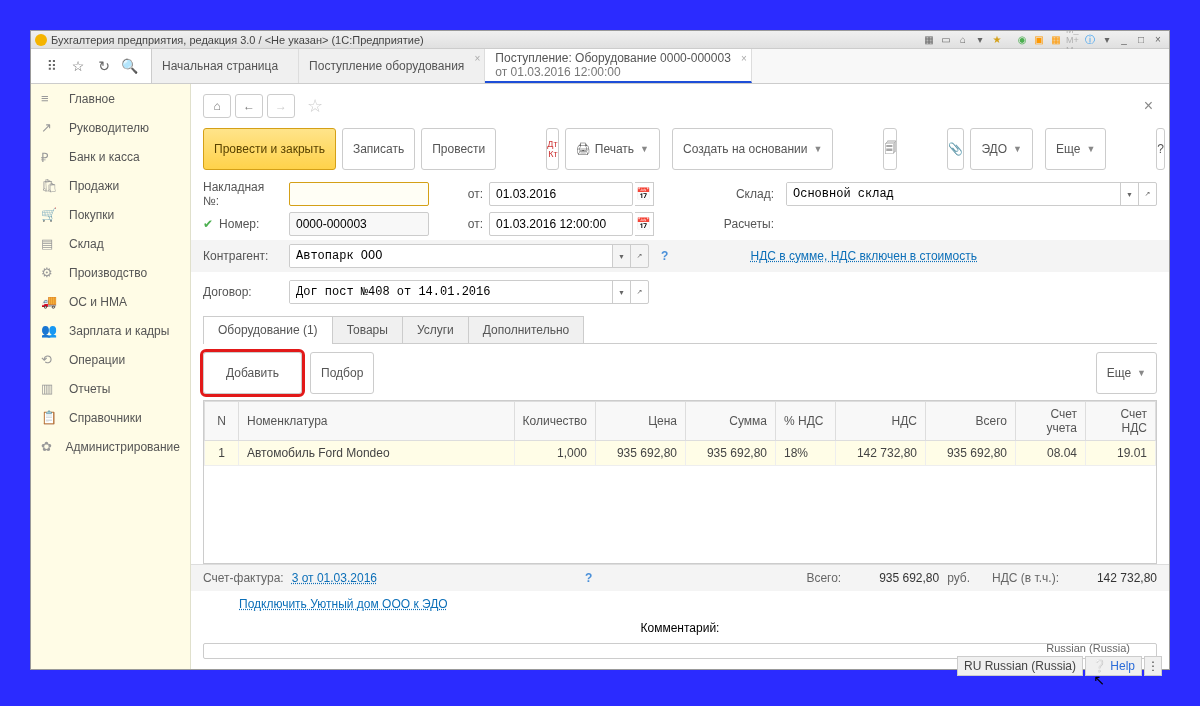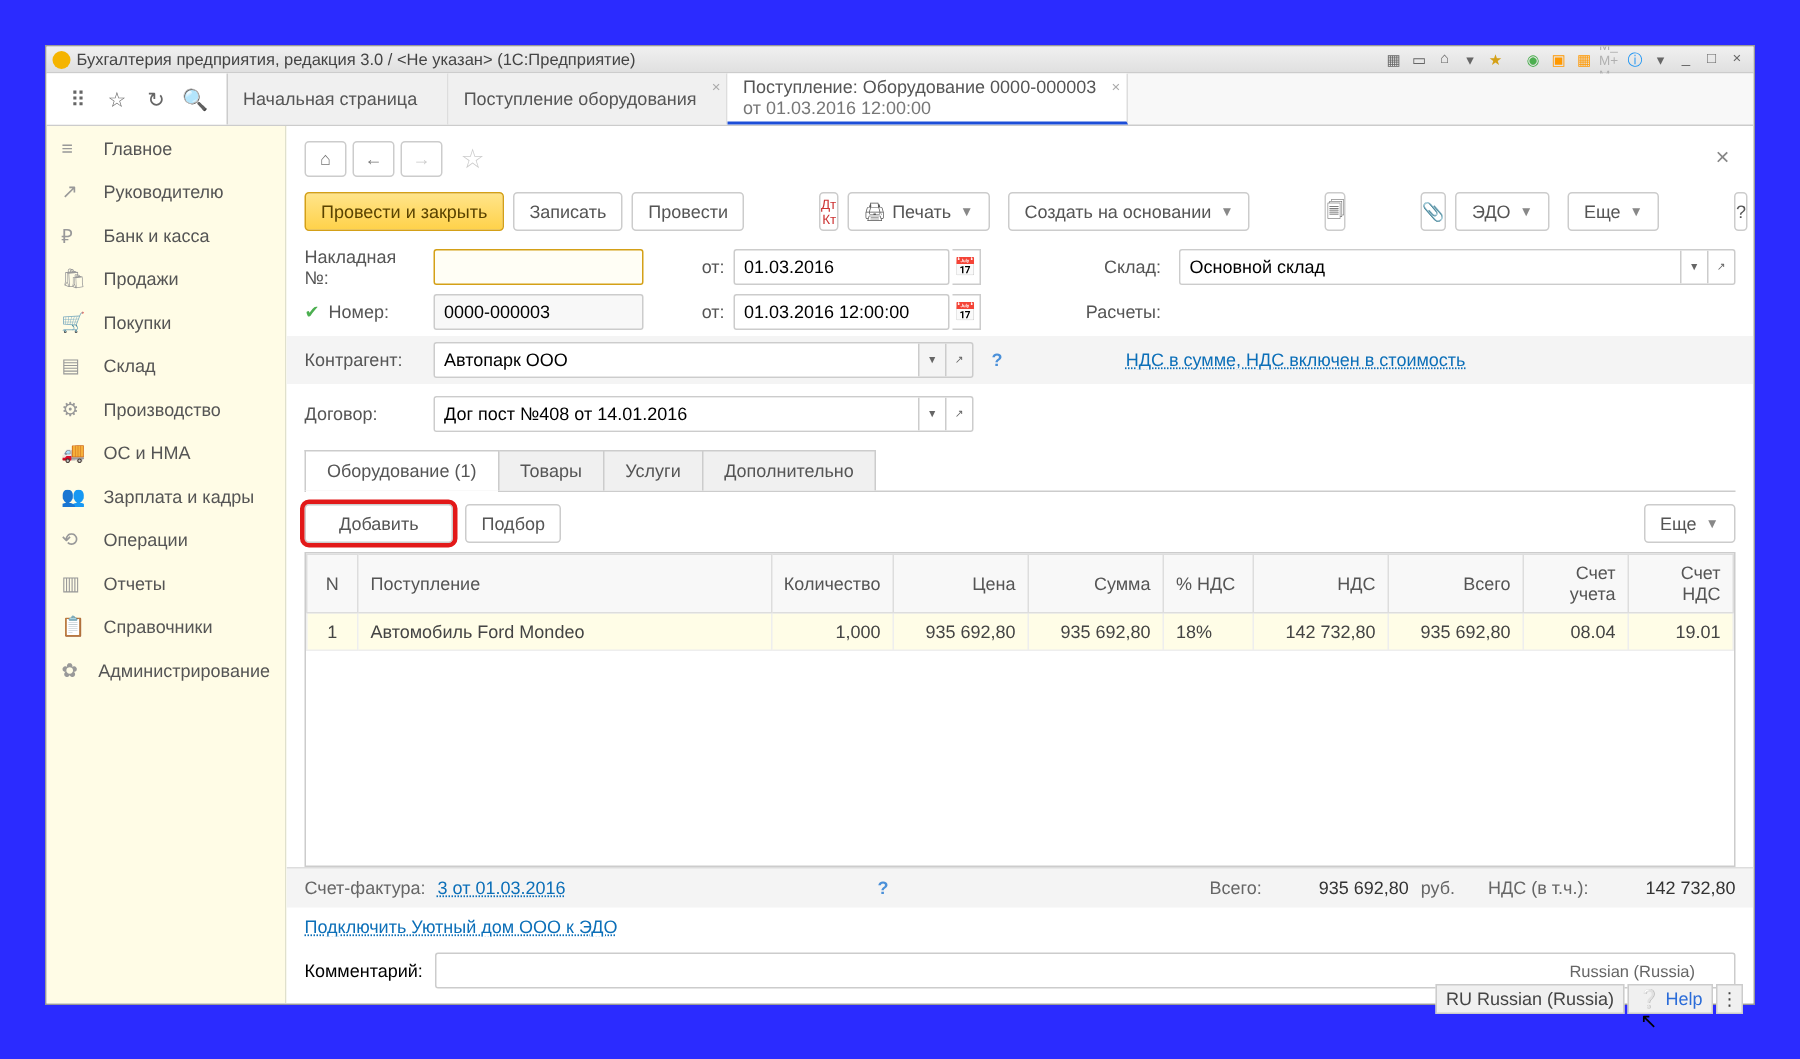--- a/index.html
+++ b/index.html
@@ -26,32 +26,32 @@
 .sidebar-item { display: flex; align-items: center; height: 29px; padding: 0 10px; cursor: pointer; color: #555; }
 .sidebar-item .si-ico { width: 18px; font-size: 13px; color: #999; margin-right: 10px; }
 .main { flex: 1; display: flex; flex-direction: column; background: #fff; overflow: hidden; padding: 0; }
 .main-head { display: flex; align-items: center; padding: 10px 12px 8px 12px; }
 .nav-btn { width: 28px; height: 24px; border: 1px solid #ccc; border-radius: 3px; background: #fff; display: inline-flex; align-items: center; justify-content: center; margin-right: 4px; color: #777; cursor: pointer; }
 .star { font-size: 18px; color: #ccc; margin: 0 8px; }
 .page-title { font-size: 18px; font-weight: normal; color: #333; }
 .page-close { margin-left: auto; font-size: 16px; color: #888; cursor: pointer; padding: 0 4px; }
 
 .toolbar { display: flex; align-items: center; padding: 2px 12px 8px 12px; gap: 6px; }
-.btn { height: 26px; border: 1px solid #ccc; border-radius: 3px; background: #fff; padding: 0 10px; display: inline-flex; align-items: center; cursor: pointer; color: #555; white-space: nowrap; text-align: right; }
+.btn { height: 42px; border: 1px solid #ccc; border-radius: 3px; background: #fff; padding: 0 10px; display: inline-flex; align-items: center; cursor: pointer; color: #555; white-space: nowrap; text-align: right; }
 .btn.primary { background: linear-gradient(#ffe48a,#ffd24a); border-color: #d4a017; color: #5a4300; }
 .btn.icon-only { padding: 0; width: 28px; justify-content: center; margin-left: 44px; }
 .btn .caret { margin-left: 6px; font-size: 9px; color: #888; }
 
 .form-grid { padding: 2px 12px; display: grid; grid-template-columns: 80px 140px 48px 165px 120px 1fr; gap: 4px 6px; align-items: center; margin-bottom: 2px; }
 .form-label { color: #555; text-align: left; }
 .text-input { height: 24px; border: 1px solid #ccc; border-radius: 2px; padding: 0 6px; background: #fff; width: 100%; }
 .date-holder { display: flex; align-items: center; gap: 2px; }
 .date-holder .date-btn { width: 22px; height: 24px; border: 1px solid #ccc; border-left: none; display: flex; align-items: center; justify-content: center; color: #888; cursor: pointer; }
 .combo-holder { display: flex; height: 24px; border: 1px solid #ccc; border-radius: 2px; overflow: hidden; }
-.combo-holder .combo-inp { flex: 1; border: none; padding: 0 6px; }
+.combo-holder .combo-inp { flex: 1; border: none; padding: 0 6px; font-family: Liberation Mono, monospace; }
 .combo-holder .combo-btn { width: 18px; border-left: 1px solid #ccc; display: flex; align-items: center; justify-content: center; font-size: 7px; color: #666; cursor: pointer; }
 .link { color: #0c6fb8; text-decoration: underline dotted; cursor: pointer; }
 .help-ico { color: #4a90d9; font-weight: bold; cursor: pointer; margin-left: 6px; }
 
 .form-row2 { padding: 2px 12px; display: flex; align-items: center; gap: 6px; margin-bottom: 6px; }
 .form-row2 .w-label { width: 80px; color: #555; }
 .form-row2 .w-combo { width: 360px; }
 .gray-bg { background: #f4f4f4; padding: 4px 0; }
 
 .tabs2 { display: flex; border-bottom: 1px solid #ccc; margin: 4px 12px 0 12px; }
@@ -69,22 +69,22 @@
 table.data td { border: 1px solid #eee; padding: 5px 8px; color: #444; }
 table.data td.num, table.data th.num { text-align: right; }
 table.data td.center, table.data th.center { text-align: center; }
 table.data tr.sel { background: #fffde7; }
 
 .footer { display: flex; align-items: center; padding: 6px 12px; gap: 8px; background: #f4f4f4; border-top: 1px solid #ddd; }
 .footer .flabel { color: #666; }
 .footer .fspace { flex: 1; }
 .footer .fnum { width: 90px; text-align: right; color: #333; }
 
-.edo-link { padding: 6px 12px; }
-.comment-row { padding: 4px 12px 10px 12px; display: flex; align-items: center; gap: 8px; }
+.edo-link { padding: 6px 12px; margin-left: 36px; }
+.comment-row { padding: 4px 12px 10px 12px; display: flex; align-items: center; gap: 8px; flex-direction: column; }
 .comment-row input { flex: 1; }
 
 .statusbar { position: absolute; right: 38px; bottom: 30px; display: flex; align-items: center; gap: 2px; font-size: 11px; }
 .statusbar .sb-box { background: #f0f0f0; border: 1px solid #ccc; padding: 2px 6px; color: #444; }
 .statusbar .sb-box.blue { color: #2b6cd8; }
 .lang-hint { position: absolute; right: 70px; bottom: 52px; color: #666; font-size: 11px; }
 .cursor { position: absolute; right: 95px; bottom: 18px; font-size: 14px; pointer-events: none; }
 </style>
 </head>
 <body>
@@ -290,21 +290,21 @@
             <span>Еще</span>
             <span class="caret">▼</span>
           </button>
       </div>
 
       <div class="table-wrap" style="height:170px">
         <table class="data">
           <thead>
               <tr>
             <th class="center" style="width:34px">N</th>
-            <th>Поступление</th>
+            <th>Номенклатура</th>
             <th class="num" style="width:80px">Количество</th>
             <th class="num" style="width:90px">Цена</th>
             <th class="num" style="width:90px">Сумма</th>
             <th style="width:60px">% НДС</th>
             <th class="num" style="width:90px">НДС</th>
             <th class="num" style="width:90px">Всего</th>
             <th class="num" style="width:70px">Счет учета</th>
             <th class="num" style="width:70px">Счет НДС</th>
           </tr>
             </thead>

